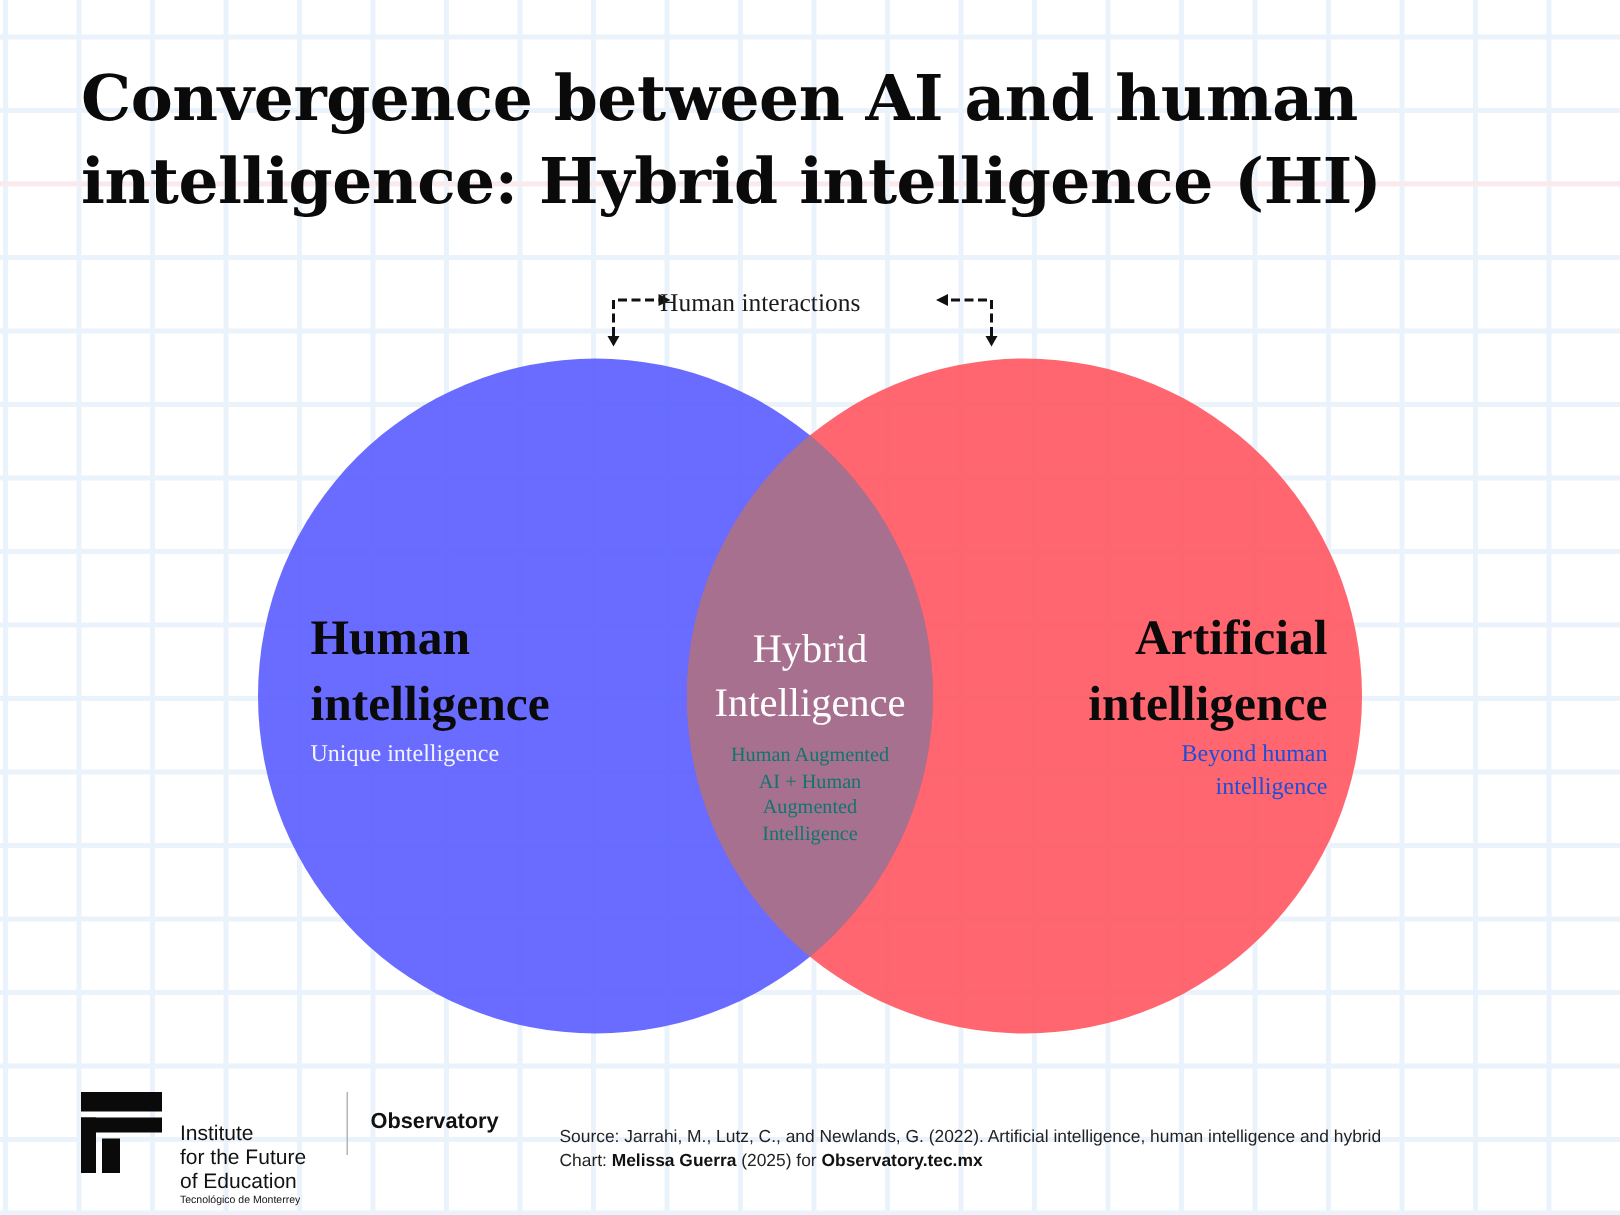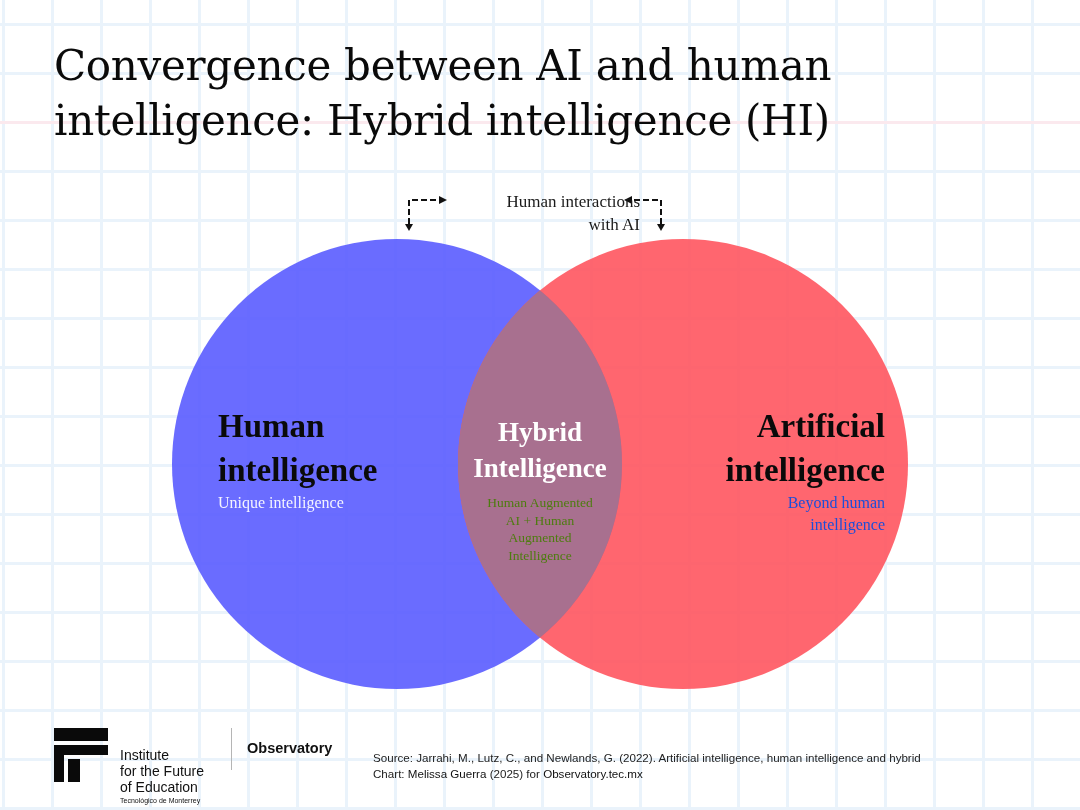--- a/index.html
+++ b/index.html
@@ -10,50 +10,50 @@
       linear-gradient(to right, #eaf3fb 0, #eaf3fb 3px, transparent 3px),
       linear-gradient(to bottom, #eaf3fb 0, #eaf3fb 3px, transparent 3px);
     background-size:49px 49px, 49px 49px;
     background-position:2px 0, 0 23px;
     font-family:"DejaVu Serif", serif;
     color:#111;
   }
   .pink-line { position:absolute; left:0; top:121px; width:1080px; height:3px; background:#fbe9ee; }
   .title {
     position:absolute; left:54px; top:38px; width:900px;
-    font-family:"DejaVu Serif", serif; font-weight:normal; font-size:42px; line-height:55px;
+    font-family:"DejaVu Serif", serif; font-weight:bold; font-size:42px; line-height:55px;
     color:#0a0a0a; letter-spacing:-0.3px; margin:0;
   }
   .interactions {
-    position:absolute; left:440px; top:190px; width:200px; text-align:right;
+    position:absolute; left:440px; top:190px; width:200px; text-align:left;
     font-family:"Liberation Serif", serif; font-size:17px; line-height:23px; color:#1a1a1a;
   }
   svg.diagram { position:absolute; left:0; top:0; width:1080px; height:810px; }
   .lbl { position:absolute; }
   .big { font-family:"Liberation Serif", serif; font-weight:bold; font-size:33px; line-height:44px; color:#0a0a0a; }
   .sub { font-family:"Liberation Serif", serif; font-size:16px; line-height:22px; color:#f4f4ff; }
-  .human { left:218px; top:404px; }
+  .human { left:207px; top:404px; }
   .ai { left:660px; top:404px; width:225px; text-align:right; }
   .ai .sub { color:#1d4ed8; }
   .hybrid { left:455px; top:414px; width:170px; text-align:center; }
-  .hybrid .hbig { font-family:"Liberation Serif", serif; font-weight:bold; font-size:27px; line-height:36px; color:#ffffff; }
-  .hybrid .hsub { font-family:"Liberation Serif", serif; font-size:13.5px; line-height:17.5px; color:#4d7c0f; margin-top:8px; }
+  .hybrid .hbig { font-family:"Liberation Serif", serif; font-weight:normal; font-size:27px; line-height:36px; color:#ffffff; }
+  .hybrid .hsub { font-family:"Liberation Serif", serif; font-size:13.5px; line-height:17.5px; color:#0f766e; margin-top:8px; }
   .footer-logo { position:absolute; left:54px; top:728px; width:54px; height:54px; }
   .inst {
     position:absolute; left:120px; top:726px;
     font-family:"Liberation Sans", sans-serif; font-size:14px; line-height:16px; color:#111; font-weight:500;margin-top:21px;
   }
   .inst .tec { font-size:7px; line-height:10px; display:block; margin-top:1px; }
   .vdiv { position:absolute; left:231px; top:728px; width:1px; height:42px; background:#b5b5b5; }
   .obs { position:absolute; left:247px; top:740px; font-family:"Liberation Sans", sans-serif; font-size:14.5px; font-weight:bold; color:#111; }
   .source {
     position:absolute; left:373px; top:750px; width:660px;
     font-family:"Liberation Sans", sans-serif; font-size:11.6px; line-height:16px; color:#222;
   }
-  .source b { font-weight:normal; color:#111; }
+  .source b { font-weight:bold; color:#111; }
 </style>
 </head>
 <body>
 
 <div class="pink-line"></div>
 
 <h1 class="title">
   <span>Convergence between AI and human</span><br>
   <span>intelligence: Hybrid intelligence (HI)</span>
 </h1>
@@ -76,21 +76,20 @@
 
   <g stroke="#111" stroke-width="2" fill="none">
     <path d="M661 224 L661 200 L631 200" stroke-dasharray="6 3"></path>
     <polygon points="624,200 632,196 632,204" fill="#111" stroke="none"></polygon>
     <polygon points="661,231 657,224 665,224" fill="#111" stroke="none"></polygon>
   </g>
 </svg>
 
 <div class="interactions">
   <div>Human interactions</div>
-  <div>with AI</div>
 </div>
 
 <div class="lbl human">
   <div class="big">Human</div>
   <div class="big">intelligence</div>
   <div class="sub">Unique intelligence</div>
 </div>
 
 <div class="lbl ai">
   <div class="big">Artificial</div>

